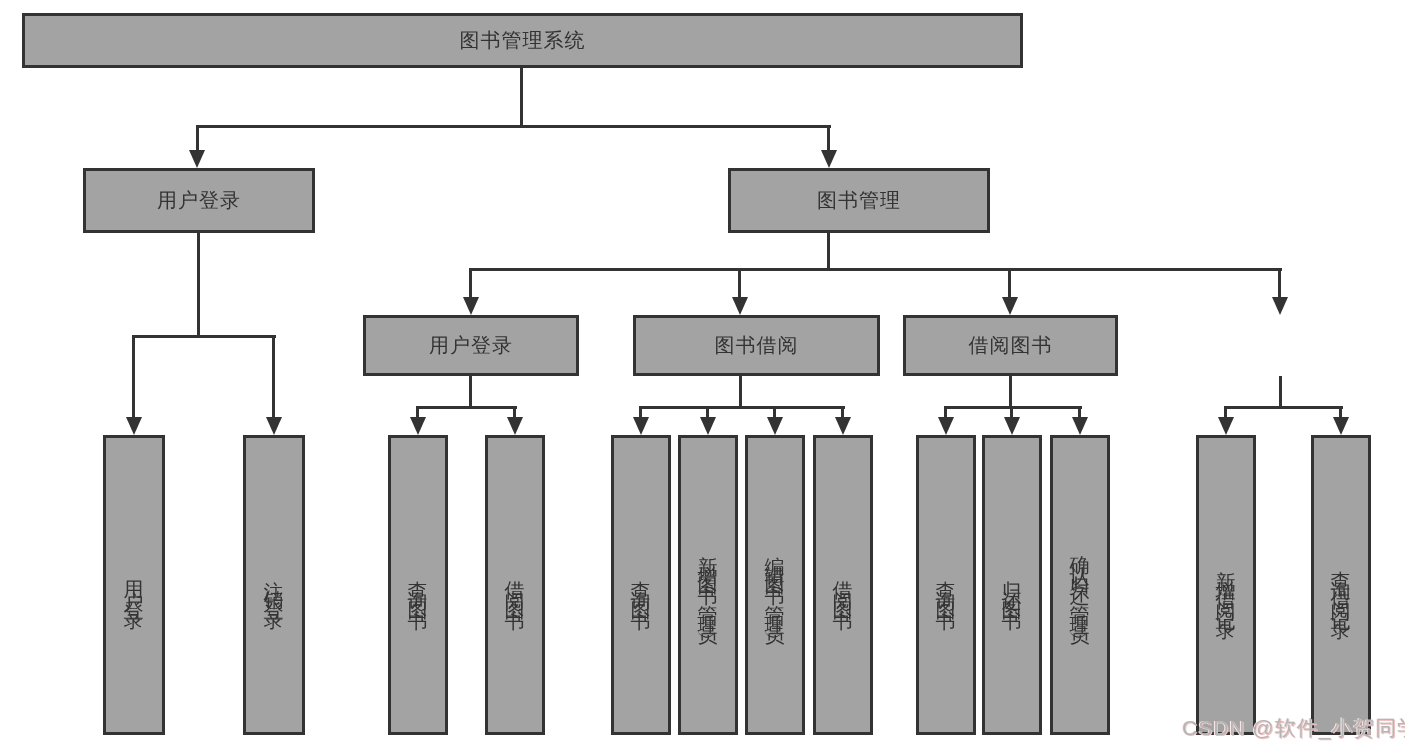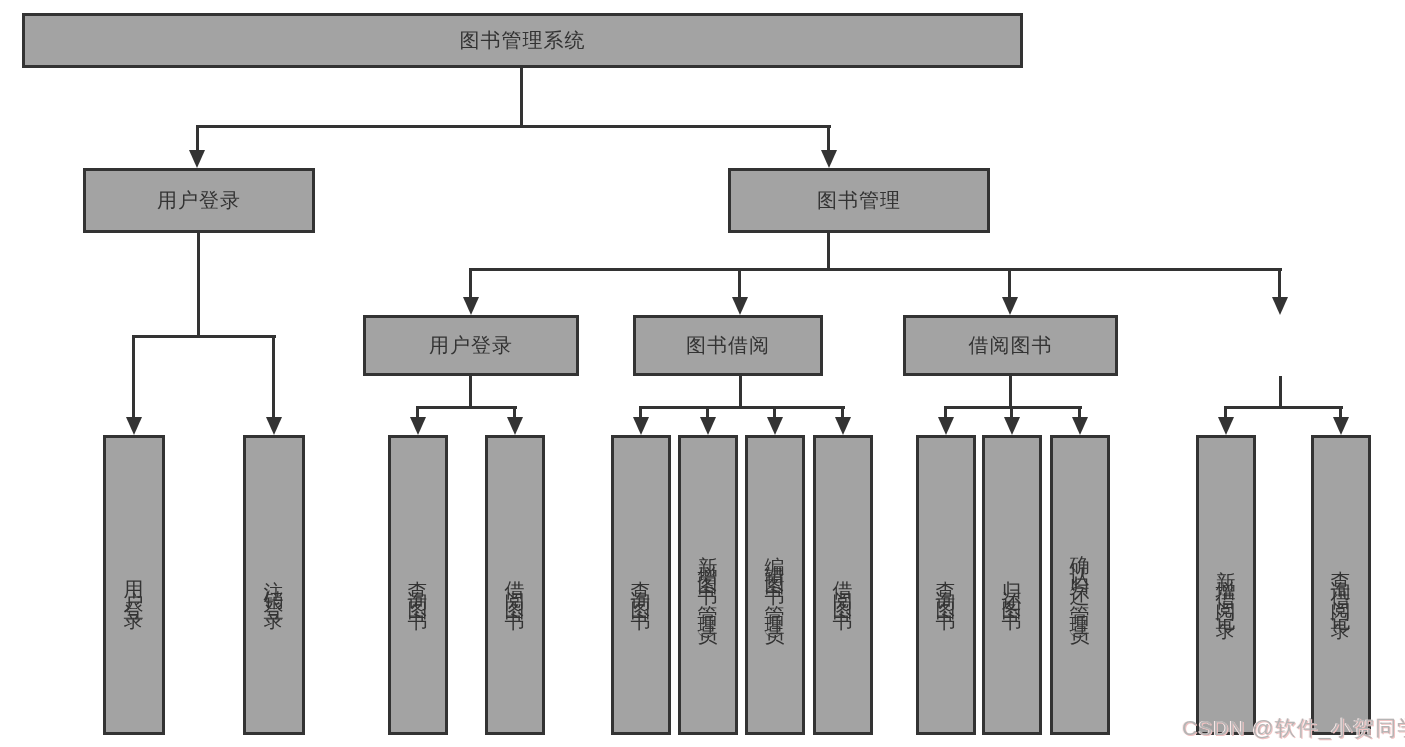--- a/index.html
+++ b/index.html
@@ -21,21 +21,21 @@
   .arrow{
     position:absolute;width:0;height:0;z-index:1;
     border-left:8px solid transparent;border-right:8px solid transparent;
     border-top:18px solid #333333;
   }
   
   #n-root{left:22px;top:13px;width:1001px;height:55px;}
   #n-l2-0{left:83px;top:168px;width:232px;height:65px;}
   #n-l2-1{left:712px;top:168px;width:262px;height:65px;margin-left:16px;}
   #n-l3-0{left:363px;top:315px;width:216px;height:61px;}
-  #n-l3-1{left:633px;top:315px;width:190px;height:61px;}
+  #n-l3-1{left:633px;top:315px;width:247px;height:61px;}
   #n-l3-2{left:903px;top:315px;width:215px;height:61px;}
   #n-l3-3{left:1173px;top:315px;width:215px;height:61px;}
   #n-a0{left:103px;top:435px;width:62px;height:300px;}
   #n-a1{left:243px;top:435px;width:62px;height:300px;}
   #n-b0{left:388px;top:435px;width:60px;height:300px;}
   #n-b1{left:485px;top:435px;width:60px;height:300px;}
   #n-c0{left:611px;top:435px;width:60px;height:300px;}
   #n-c1{left:678px;top:435px;width:60px;height:300px;}
   #n-c2{left:745px;top:435px;width:60px;height:300px;}
   #n-c3{left:813px;top:435px;width:60px;height:300px;}

